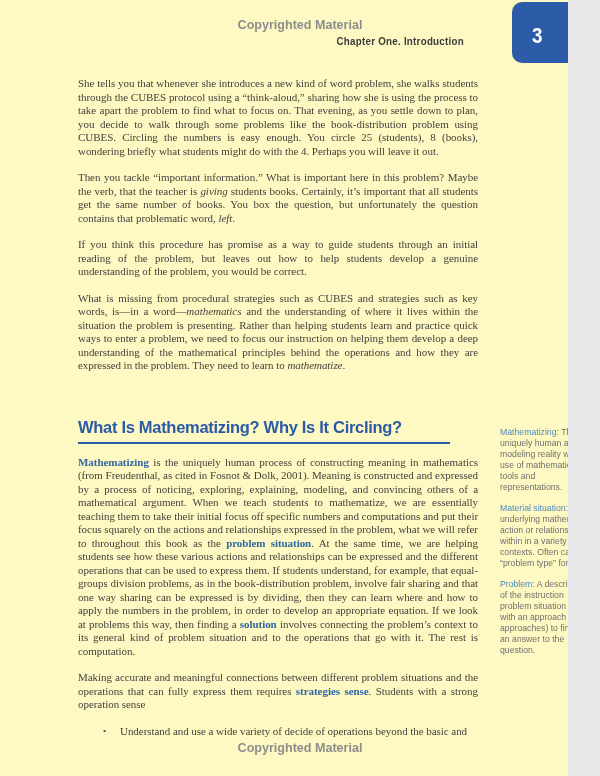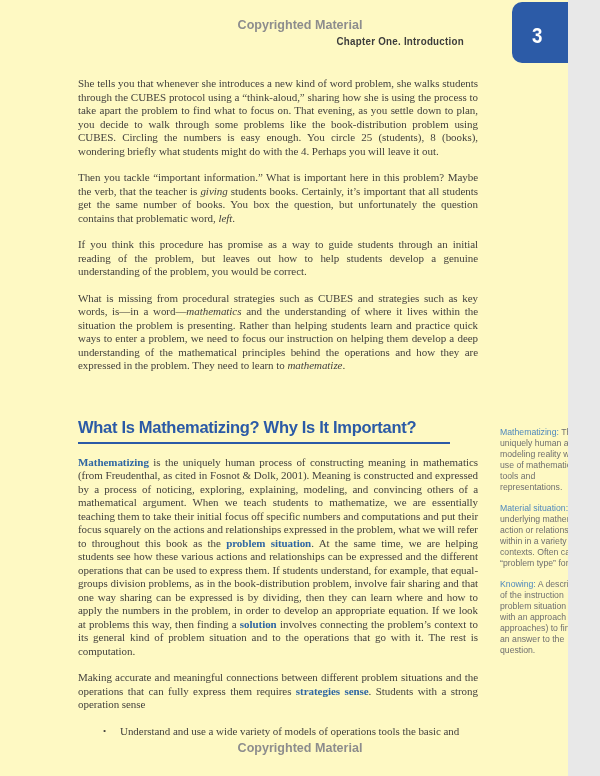--- a/index.html
+++ b/index.html
@@ -100,32 +100,32 @@
   <div class="page-number-box">
     <span class="page-number">3</span>
   </div>
 
   <div class="body-col">
     <p class="para"><span>She tells you that whenever she introduces a new kind of word problem, she walks students through the CUBES protocol using a “think-aloud,” sharing how she is using the process to take apart the problem to find what to focus on. That evening, as you settle down to plan, you decide to walk through some problems like the book-distribution problem using CUBES. Circling the numbers is easy enough. You circle 25 (students), 8 (books), wondering briefly what students might do with the 4. Perhaps you will leave it out.</span></p>
     <p class="para"><span>Then you tackle “important information.” What is important here in this problem? Maybe the verb, that the teacher is </span><span class="s-i">giving</span><span> students books. Certainly, it’s important that all students get the same number of books. You box the question, but unfortunately the question contains that problematic word, </span><span class="s-i">left</span><span>.</span></p>
     <p class="para"><span>If you think this procedure has promise as a way to guide students through an initial reading of the problem, but leaves out how to help students develop a genuine understanding of the problem, you would be correct.</span></p>
     <p class="para"><span>What is missing from procedural strategies such as CUBES and strategies such as key words, is—in a word—</span><span class="s-i">mathematics</span><span> and the understanding of where it lives within the situation the problem is presenting. Rather than helping students learn and practice quick ways to enter a problem, we need to focus our instruction on helping them develop a deep understanding of the mathematical principles behind the operations and how they are expressed in the problem. They need to learn to </span><span class="s-i">mathematize</span><span>.</span></p>
 
-    <h2 class="section-heading">What Is Mathematizing? Why Is It Important?</h2>
+    <h2 class="section-heading">What Is Mathematizing? Why Is It Circling?</h2>
 
     <p class="para"><span class="s-b">Mathematizing</span><span> is the uniquely human process of constructing meaning in mathematics (from Freudenthal, as cited in Fosnot &amp; Dolk, 2001). Meaning is constructed and expressed by a process of noticing, exploring, explaining, modeling, and convincing others of a mathematical argument. When we teach students to mathematize, we are essentially teaching them to take their initial focus off specific numbers and computations and put their focus squarely on the actions and relationships expressed in the problem, what we will refer to throughout this book as the </span><span class="s-b">problem situation</span><span>. At the same time, we are helping students see how these various actions and relationships can be expressed and the different operations that can be used to express them. If students understand, for example, that equal-groups division problems, as in the book-distribution problem, involve fair sharing and that one way sharing can be expressed is by dividing, then they can learn where and how to apply the numbers in the problem, in order to develop an appropriate equation. If we look at problems this way, then finding a </span><span class="s-b">solution</span><span> involves connecting the problem’s context to its general kind of problem situation and to the operations that go with it. The rest is computation.</span></p>
     <p class="para"><span>Making accurate and meaningful connections between different problem situations and the operations that can fully express them requires </span><span class="s-b">strategies sense</span><span>. Students with a strong operation sense</span></p>
 
     <div class="bullet-item">
       <span class="bullet-marker">•</span>
-      <span class="bullet-text para" style="margin:0">Understand and use a wide variety of models of operations tools the basic and</span>
+      <span class="bullet-text para" style="margin:0">Understand and use a wide variety of decide of operations beyond the basic and</span>
     </div>
   </div>
 
   <aside class="sidebar">
     <div class="sidebar-entry"><span class="term">Mathematizing:</span><span class="def"> The uniquely human act of modeling reality with the use of mathematical tools and representations.</span></div>
     <div class="sidebar-entry"><span class="term">Material situation:</span><span class="def"> The underlying mathematical action or relationship within in a variety of contexts. Often called “problem type” for short.</span></div>
-    <div class="sidebar-entry"><span class="term">Knowing:</span><span class="def"> A description of the instruction problem situation along with an approach (or approaches) to finding an answer to the question.</span></div>
+    <div class="sidebar-entry"><span class="term">Problem:</span><span class="def"> A description of the instruction problem situation along with an approach (or approaches) to finding an answer to the question.</span></div>
   </aside>
 
   <div class="copyright bottom">Copyrighted Material</div>
 
 </div>
 
 </body></html>

